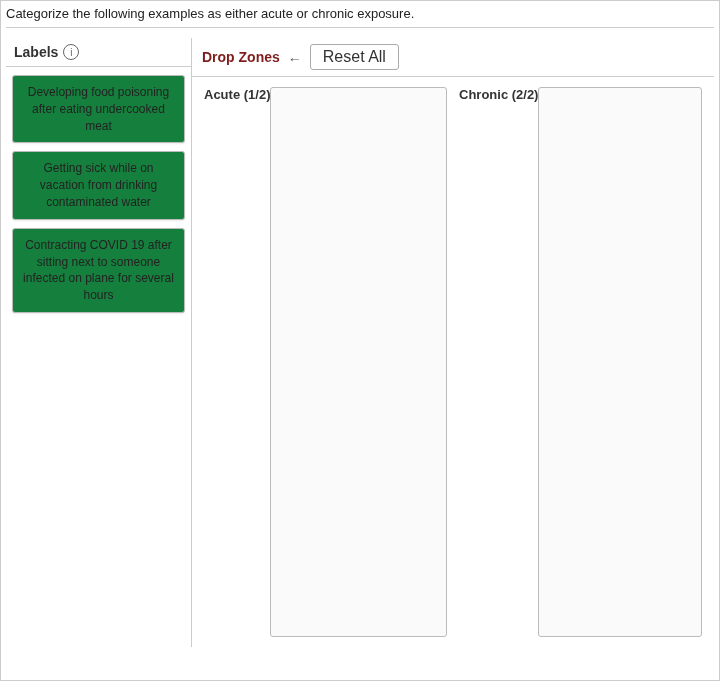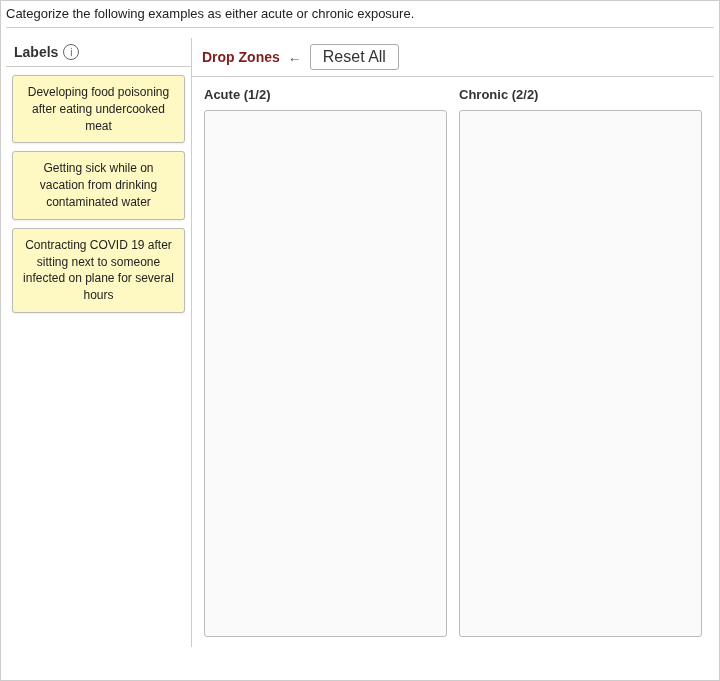--- a/index.html
+++ b/index.html
@@ -72,21 +72,21 @@
     .labels-list {
       padding: 8px 6px;
       display: flex;
       flex-direction: column;
       gap: 8px;
       overflow-y: auto;
       max-height: 600px;
     }
 
     .label-card {
-      background: #fef9c3;
+      background: #15803d;
       border: 1px solid #bbb;
       border-radius: 3px;
       padding: 8px 10px;
       font-size: 12px;
       color: #222;
       text-align: center;
       cursor: grab;
       line-height: 1.4;
       box-shadow: 0 1px 2px rgba(0,0,0,0.08);
     }
@@ -130,21 +130,21 @@
     .dropzones-area {
       display: flex;
       gap: 12px;
       padding: 10px 12px;
       height: 570px;
     }
 
     .drop-zone {
       flex: 1;
       display: flex;
-      flex-direction: column;
+      flex-direction: row;
     }
 
     .drop-zone-title {
       font-size: 13px;
       font-weight: bold;
       color: #333;
       margin-bottom: 8px;
     }
 
     .drop-zone-box {

